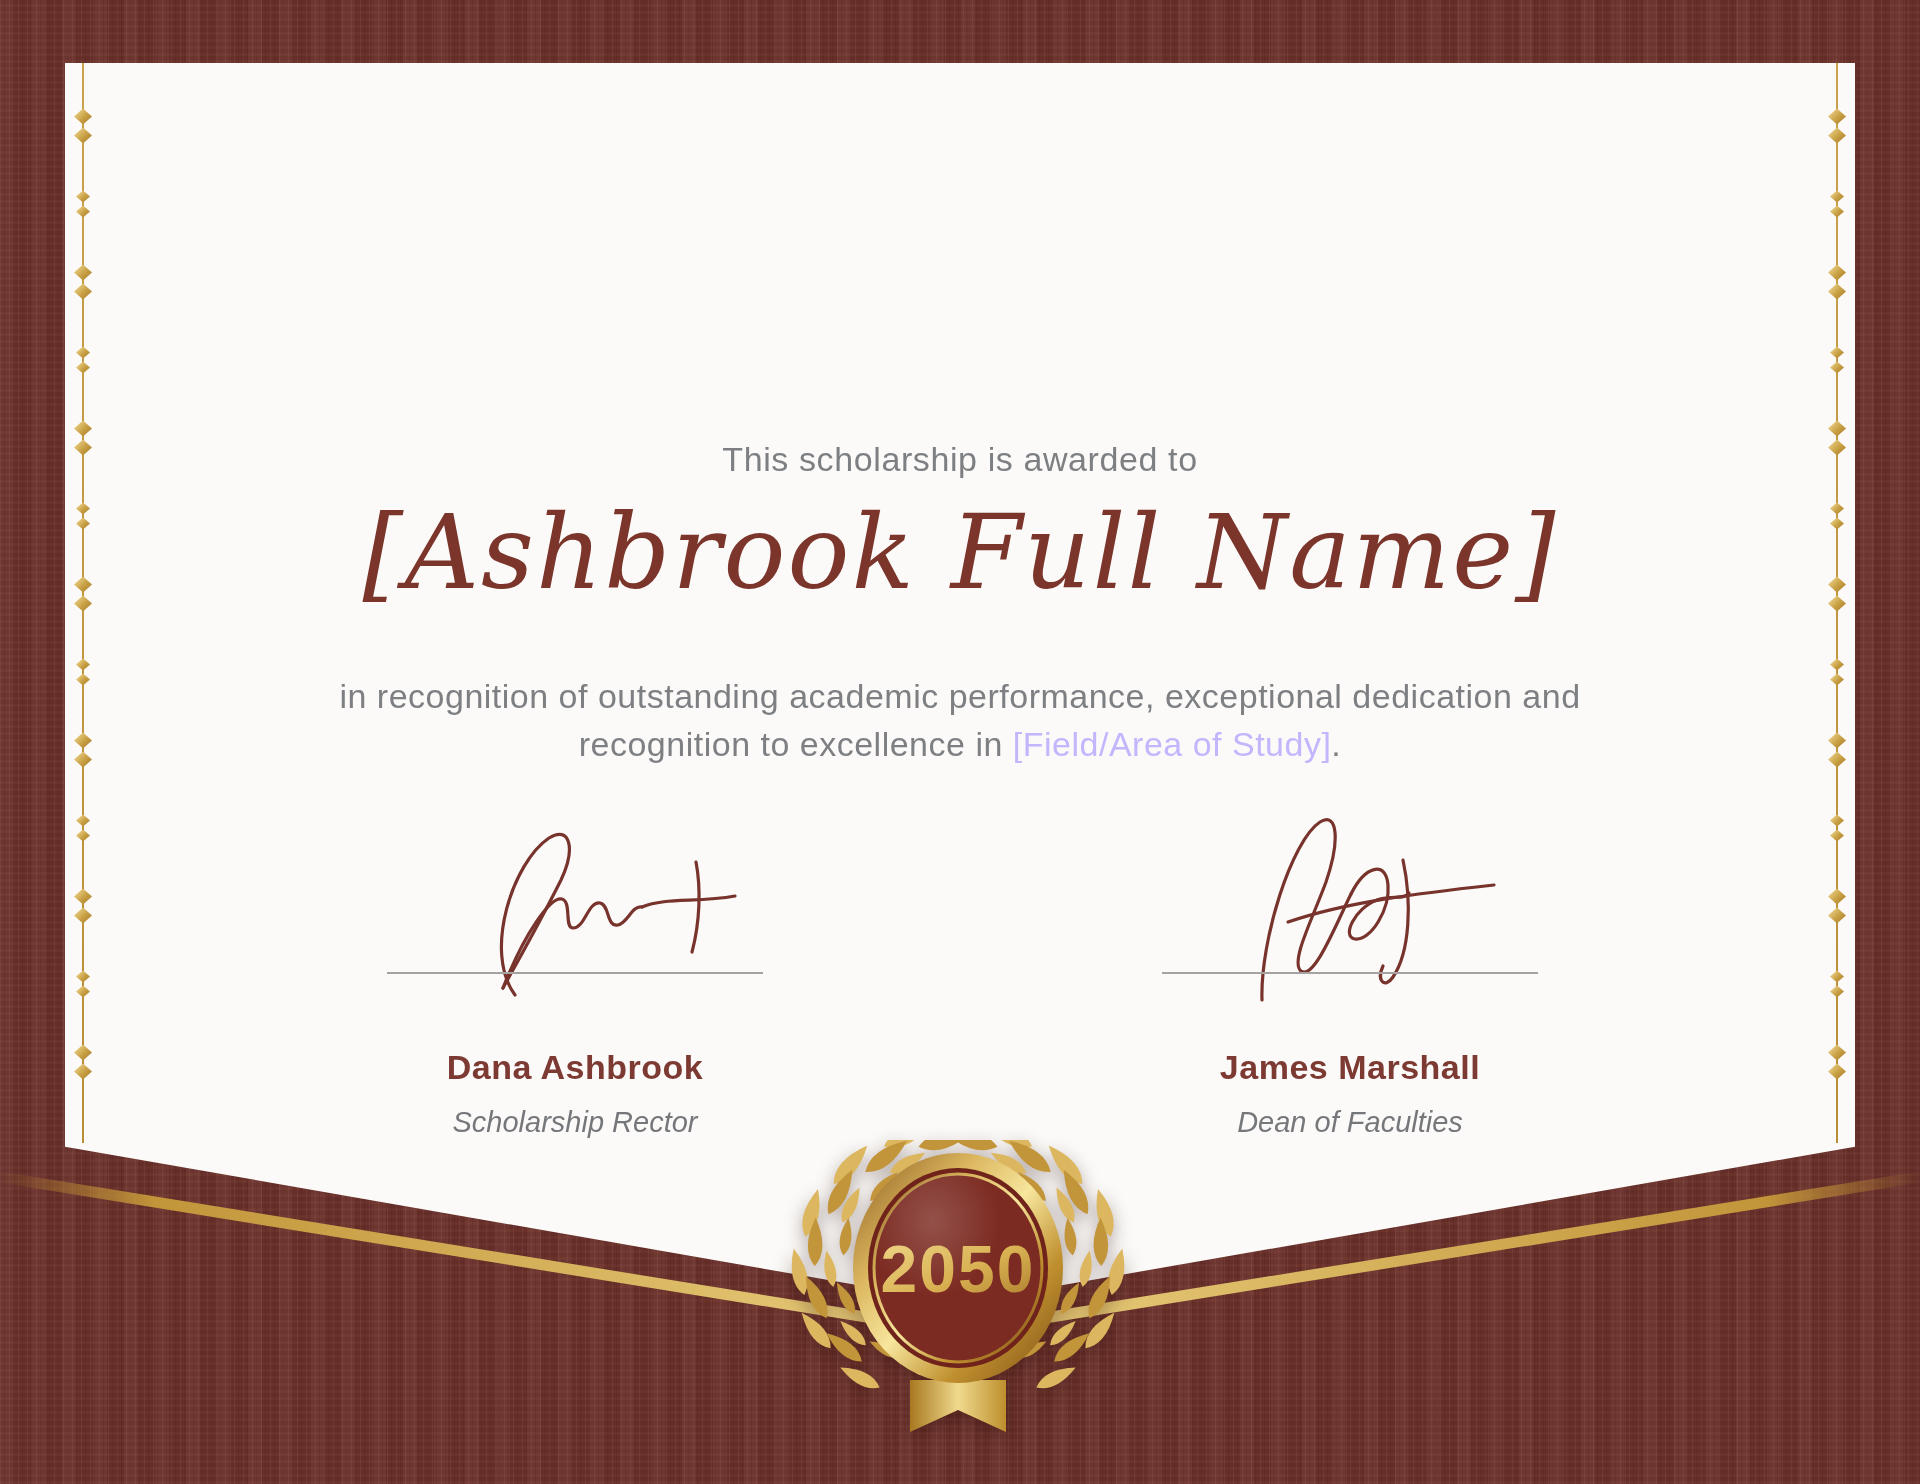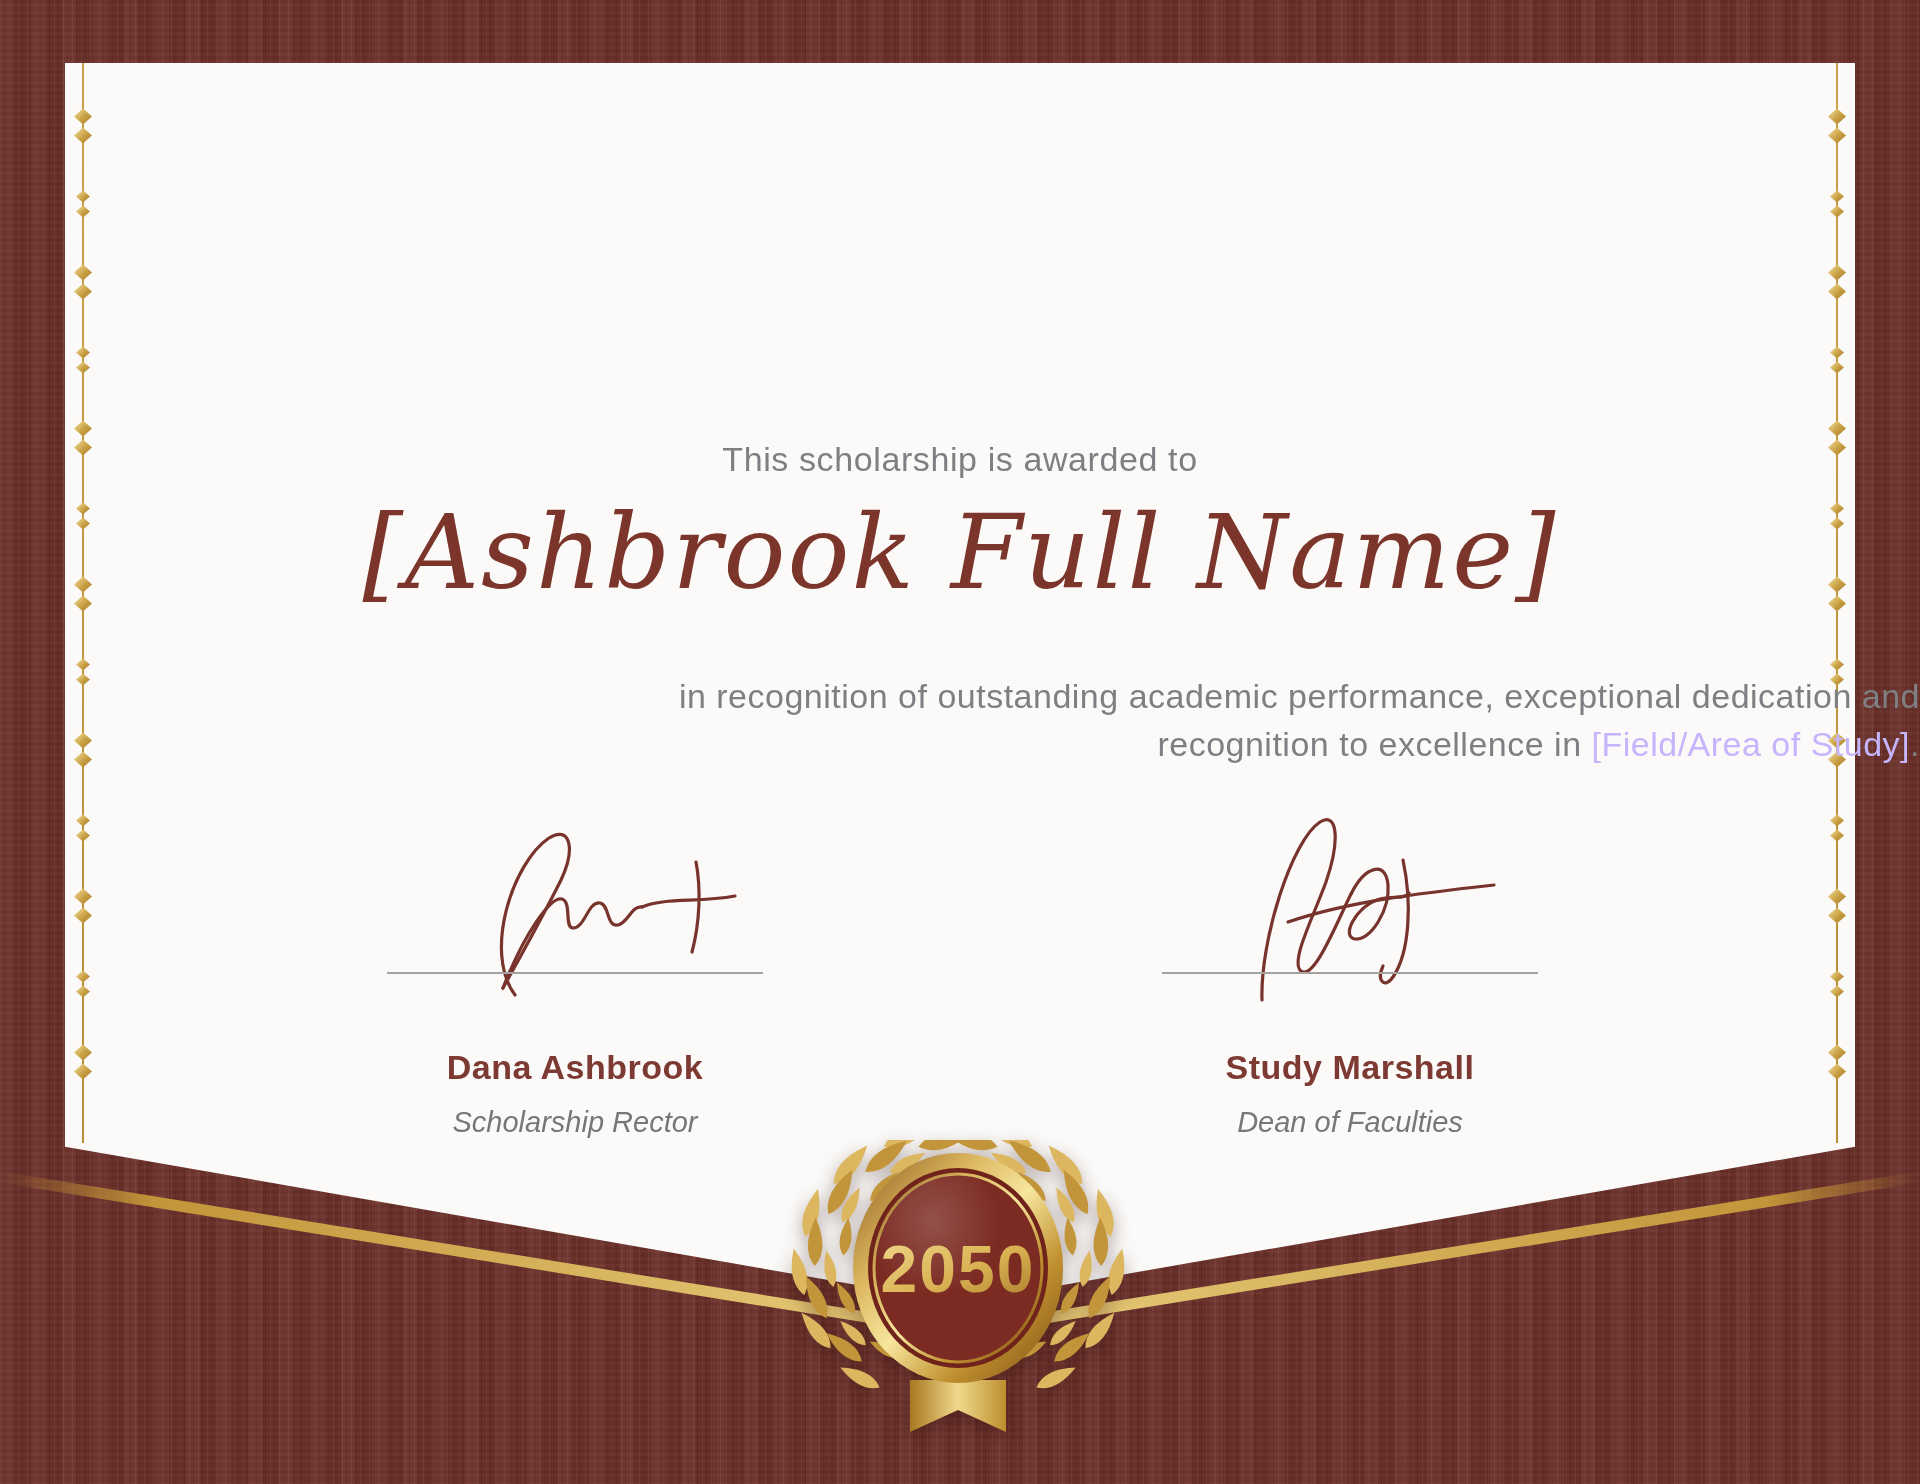--- a/index.html
+++ b/index.html
@@ -33,21 +33,21 @@
           display:flex;align-items:center;justify-content:center;z-index:4;}
   .banner-title{font-family:"DejaVu Serif",serif;font-style:italic;font-weight:bold;
                 font-size:79px;color:#fdfbf7;letter-spacing:1px;padding-top:4px;}
 
   .gray{color:#7e7f82;}
   .intro{position:absolute;left:0;top:440px;width:1920px;text-align:center;
          font-size:34px;letter-spacing:.6px;z-index:4;}
   .recipient{position:absolute;left:0;top:492px;width:1920px;text-align:center;z-index:4;
              font-family:"DejaVu Serif",serif;font-style:italic;font-size:103px;
              color:#7b352b;letter-spacing:2px;}
-  .recognition{position:absolute;left:0;top:672px;width:1920px;text-align:right;
+  .recognition{position:absolute;left:0;top:672px;width:1920px;text-align:center;
                font-size:34px;line-height:48px;letter-spacing:.5px;z-index:4;}
   .field{color:#c4b5fd;}
 
   
   .sig{position:absolute;top:830px;width:460px;text-align:center;z-index:4;}
   .sig.s0{left:345px;} .sig.s1{left:1120px;}
   .sig svg.scrawl{position:absolute;left:50%;transform:translateX(-50%);top:-30px;width:420px;height:210px;}
   .sig-line{position:absolute;left:42px;top:142px;width:376px;height:2px;background:#a5a3a1;}
   .sig-name{position:absolute;left:0;top:218px;width:100%;font-weight:bold;font-size:34px;
             color:#7d3a33;letter-spacing:.5px;}
@@ -154,21 +154,21 @@
   <div class="sig s1">
     <svg class="scrawl" viewBox="0 0 420 210">
       <g fill="none" stroke="#77332c" stroke-width="3.2" stroke-linecap="round">
         <path d="M122 200 C 120 140 152 40 180 22 C 198 11 200 41 186 82 C 172 120 150 162 161 171 C 174 181 197 122 211 94"></path>
         <path d="M211 94 C 225 66 246 60 248 85 C 250 109 231 141 215 139 C 201 137 215 108 237 100 C 253 94 263 101 269 93"></path>
         <path d="M148 122 C 210 101 282 93 354 85"></path>
         <path d="M263 60 C 272 102 270 152 253 177 C 245 189 236 181 243 166"></path>
       </g>
     </svg>
     <div class="sig-line"></div>
-    <div class="sig-name">Study Marshall</div>
+    <div class="sig-name">James Marshall</div>
     <div class="sig-title">Dean of Faculties</div>
   </div>
 
   <svg class="goldline" viewBox="0 0 1920 220">
     <defs>
       <linearGradient id="lineGold" x1="0" y1="0" x2="1" y2="0">
         <stop offset="0" stop-color="#b9893000"></stop>
           <stop offset=".08" stop-color="#c2953a"></stop>
         <stop offset=".5" stop-color="#eacf7e"></stop>
           <stop offset=".92" stop-color="#c2953a"></stop>

